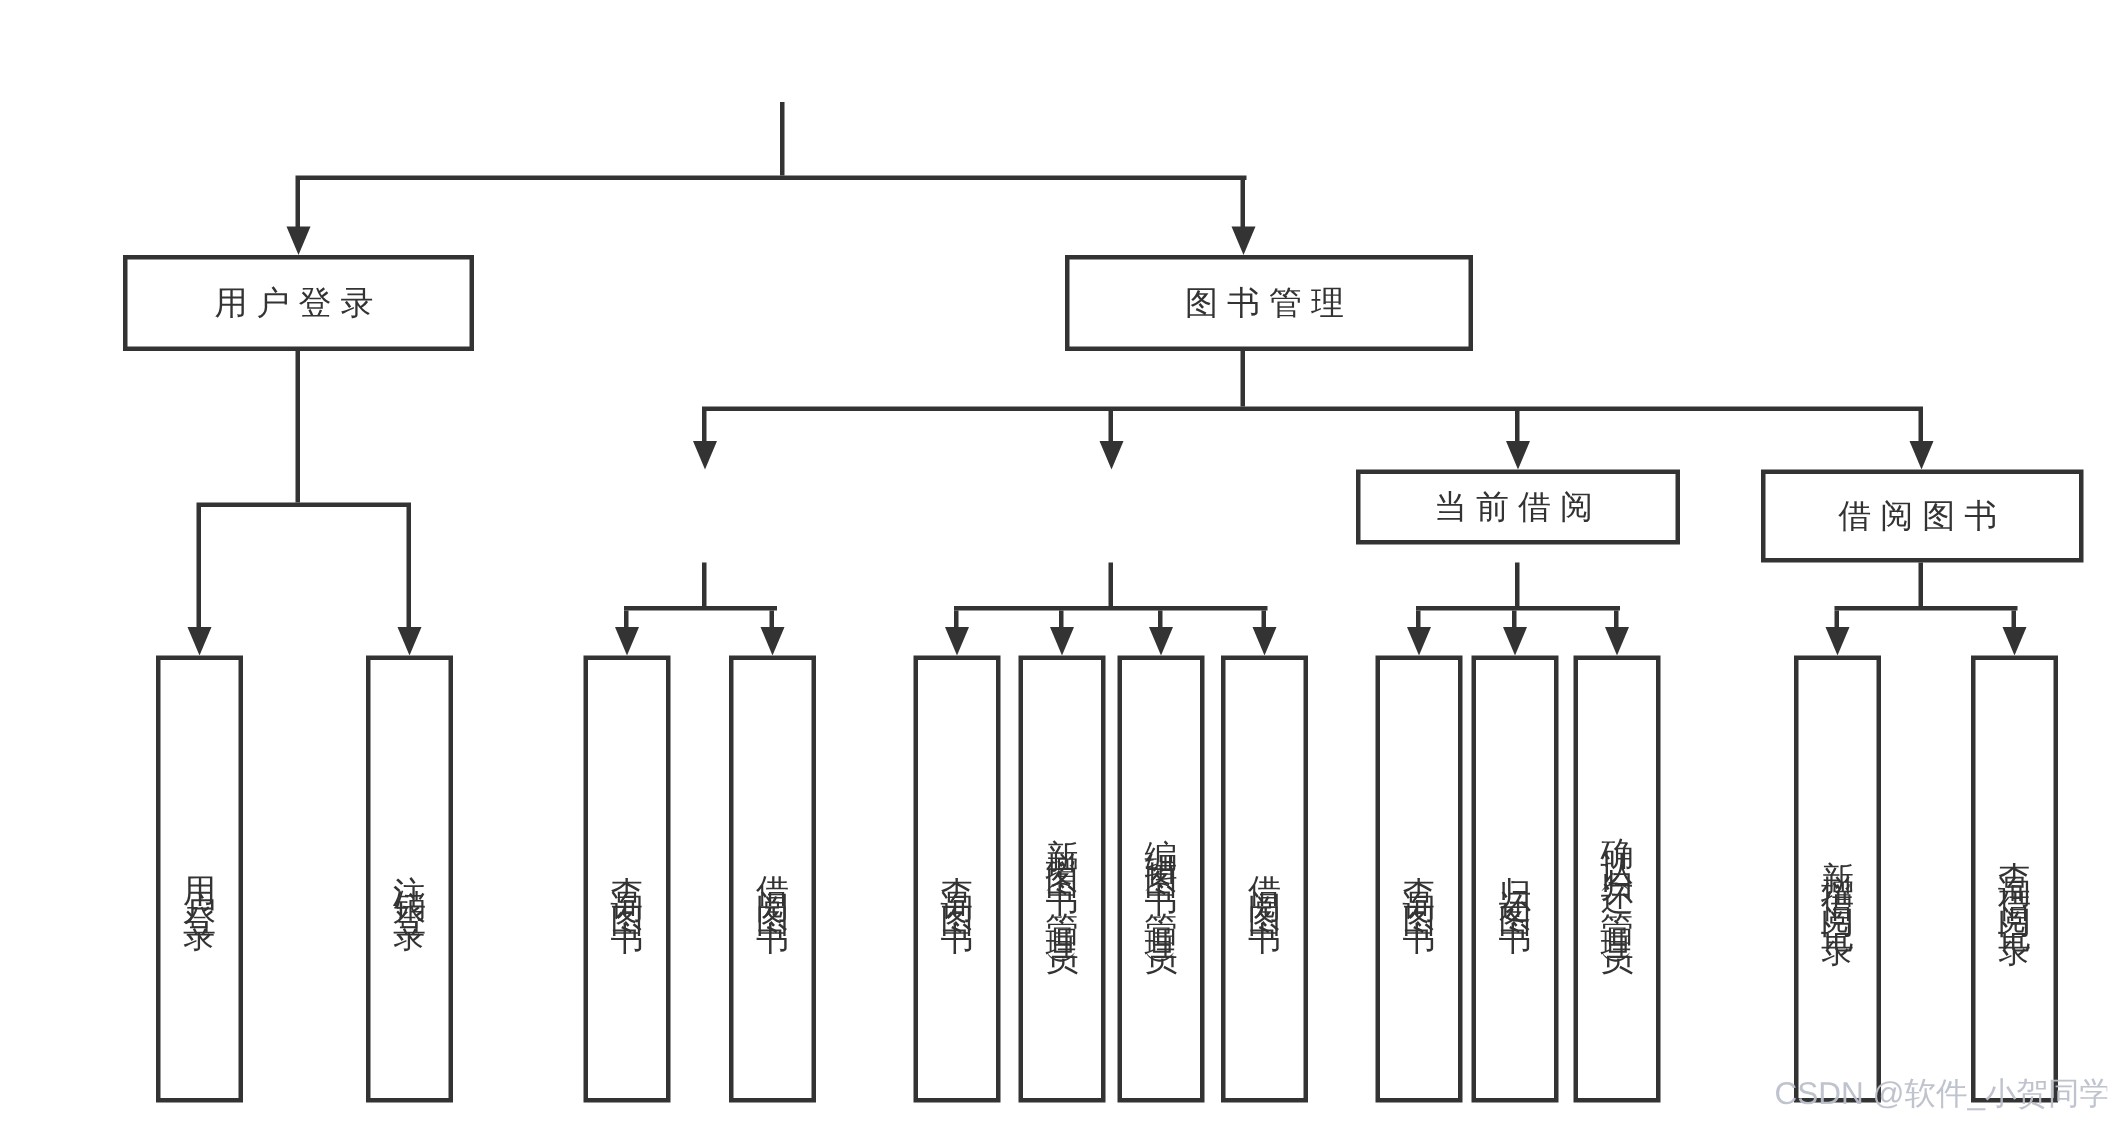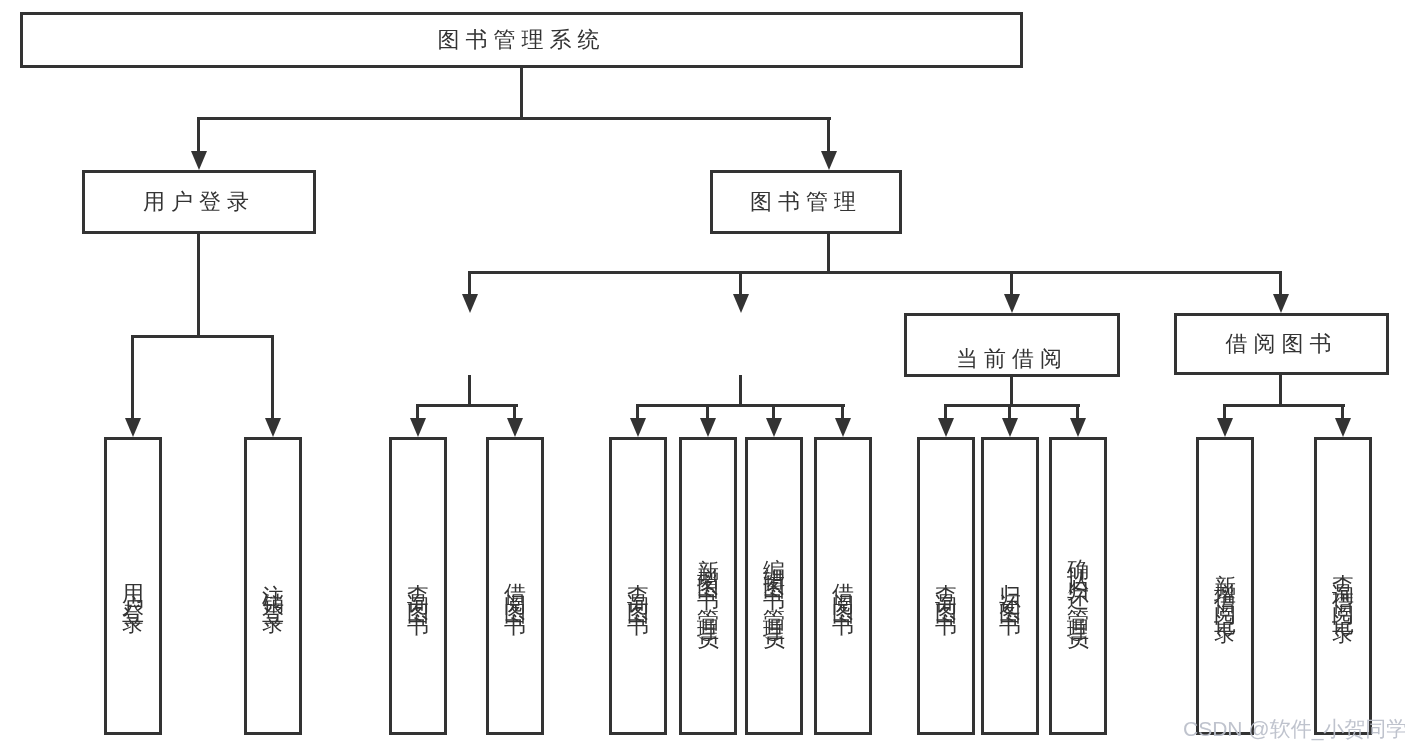--- a/index.html
+++ b/index.html
@@ -45,35 +45,32 @@
     color: rgba(188, 192, 202, 0.95);
     white-space: nowrap;
     z-index: 10;
   }
 </style>
 </head>
 <body>
 
 <div id="stage">
 
-  <div class="box hbox" style="left:20px; top:12px; width:1003px; height:56px;">
-    <span>图书管理系统</span>
-  </div>
 
   <div class="vline" style="left:520px; top:68px; height:49px;"></div>
   <div class="hline" style="left:197px; top:117px; width:634px;"></div>
   <div class="vline" style="left:197px; top:120px; height:33px;"></div>
   <div class="arrow" style="left:191px; top:151px;"></div>
   <div class="vline" style="left:827px; top:120px; height:33px;"></div>
   <div class="arrow" style="left:821px; top:151px;"></div>
 
   <div class="box hbox" style="left:82px; top:170px; width:234px; height:64px;">
     <span>用户登录</span>
   </div>
-  <div class="box hbox" style="left:710px; top:170px; width:192px; height:64px;">
+  <div class="box hbox" style="left:710px; top:170px; width:272px; height:64px;">
     <span>图书管理</span>
   </div>
 
   <div class="vline" style="left:197px; top:234px; height:101px;"></div>
   <div class="hline" style="left:131px; top:335px; width:143px;"></div>
   <div class="vline" style="left:131px; top:338px; height:81px;"></div>
   <div class="arrow" style="left:125px; top:418px;"></div>
   <div class="vline" style="left:271px; top:338px; height:81px;"></div>
   <div class="arrow" style="left:265px; top:418px;"></div>
 
@@ -81,21 +78,21 @@
   <div class="hline" style="left:468px; top:271px; width:814px;"></div>
   <div class="vline" style="left:468px; top:274px; height:22px;"></div>
   <div class="arrow" style="left:462px; top:294px;"></div>
   <div class="vline" style="left:739px; top:274px; height:22px;"></div>
   <div class="arrow" style="left:733px; top:294px;"></div>
   <div class="vline" style="left:1010px; top:274px; height:22px;"></div>
   <div class="arrow" style="left:1004px; top:294px;"></div>
   <div class="vline" style="left:1279px; top:274px; height:22px;"></div>
   <div class="arrow" style="left:1273px; top:294px;"></div>
 
-  <div class="box hbox" style="left:904px; top:313px; width:216px; height:64px;align-items:flex-end;">
+  <div class="box hbox" style="left:904px; top:313px; width:216px; height:50px;">
     <span>当前借阅</span>
   </div>
   <div class="box hbox" style="left:1174px; top:313px; width:215px; height:62px;">
     <span>借阅图书</span>
   </div>
 
   <div class="vline" style="left:468px; top:375px; height:29px;"></div>
   <div class="hline" style="left:416px; top:404px; width:102px;"></div>
   <div class="vline" style="left:416px; top:407px; height:12px;"></div>
   <div class="arrow" style="left:410px; top:418px;"></div>

